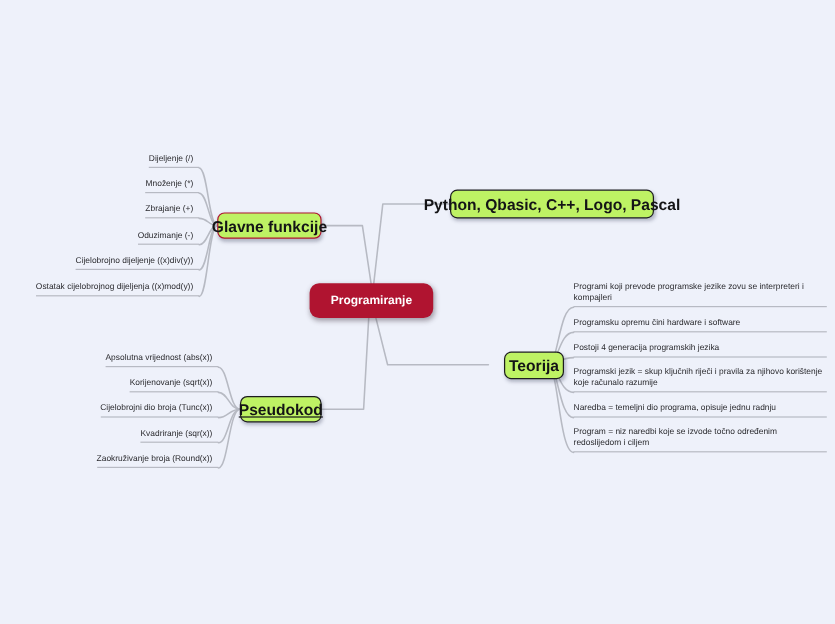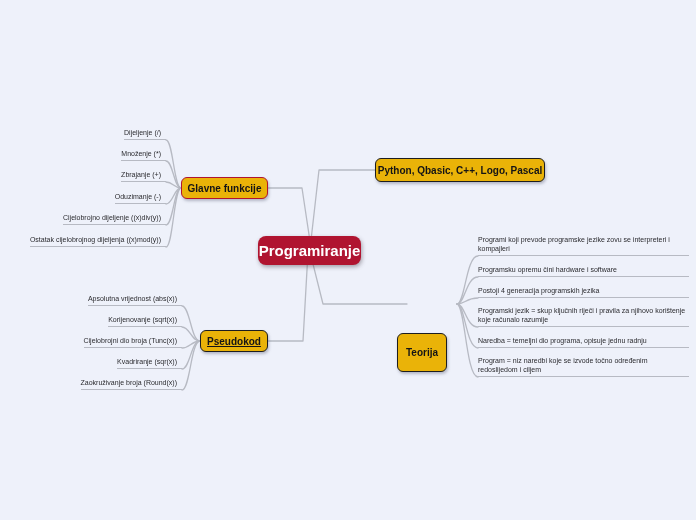--- a/index.html
+++ b/index.html
@@ -7,31 +7,31 @@
     position:relative;
     width:696px;height:520px;
     background:#eef1fa;
     overflow:hidden;
     font-family:"Liberation Sans","DejaVu Sans",sans-serif;
   }
   svg.wires{position:absolute;left:0;top:0;z-index:0;}
   .node{
     position:absolute;z-index:2;
     display:flex;align-items:center;justify-content:center;
-    background:#eab308;
+    background:#bef264;
     border:1.6px solid #1d1d1f;
     border-radius:6px;
-    font-weight:bold;font-size:10px;color:#141416;
+    font-weight:bold;font-size:13px;color:#141416;
     box-shadow:1px 2px 3px rgba(70,75,100,.35);
     white-space:nowrap;
     box-sizing:border-box;
   }
   .node.root{
     background:#b01430;border:none;color:#ffffff;
-    font-size:15px;border-radius:8px;
+    font-size:10px;border-radius:8px;
     box-shadow:1px 2px 4px rgba(70,60,70,.45);
   }
   .node.red-border{border-color:#b01430;text-align:right;}
   .leaf{
     position:absolute;z-index:1;
     font-size:7px;line-height:8.5px;color:#2a2a2e;
     border-bottom:1px solid #b7bac3;
     display:flex;align-items:flex-end;
     box-sizing:border-box;
   }
@@ -70,21 +70,21 @@
     <path d="M457,304 C465,304 466,348 478,348"></path>
     <path d="M457,304 C465,304 466,377 478,377"></path>
   </svg>
 
   <div class="node root" style="left:258px;top:236px;width:103px;height:29px;">Programiranje</div>
 
   <div class="node red-border" style="left:181px;top:177px;width:87px;height:22px;">Glavne funkcije</div>
 
   <div class="node" style="left:375px;top:158px;width:170px;height:24px;">Python, Qbasic, C++, Logo, Pascal</div>
 
-  <div class="node" style="left:397px;top:293px;width:50px;height:39px;margin-top:40px;">Teorija</div>
+  <div class="node" style="left:420px;top:293px;width:50px;height:23px;">Teorija</div>
 
   <div class="node" style="left:200px;top:330px;width:68px;height:22px;text-decoration:underline;">Pseudokod</div>
 
   <div class="leaf right-align" style="right:530px;top:126px;height:14px;">Dijeljenje (/)</div>
   <div class="leaf right-align" style="right:530px;top:147px;height:14px;">Množenje (*)</div>
   <div class="leaf right-align" style="right:530px;top:168px;height:14px;">Zbrajanje (+)</div>
   <div class="leaf right-align" style="right:530px;top:190px;height:14px;">Oduzimanje (-)</div>
   <div class="leaf right-align" style="right:530px;top:211px;height:14px;">Cijelobrojno dijeljenje ((x)div(y))</div>
   <div class="leaf right-align" style="right:530px;top:233px;height:14px;">Ostatak cijelobrojnog dijeljenja ((x)mod(y))</div>
 

